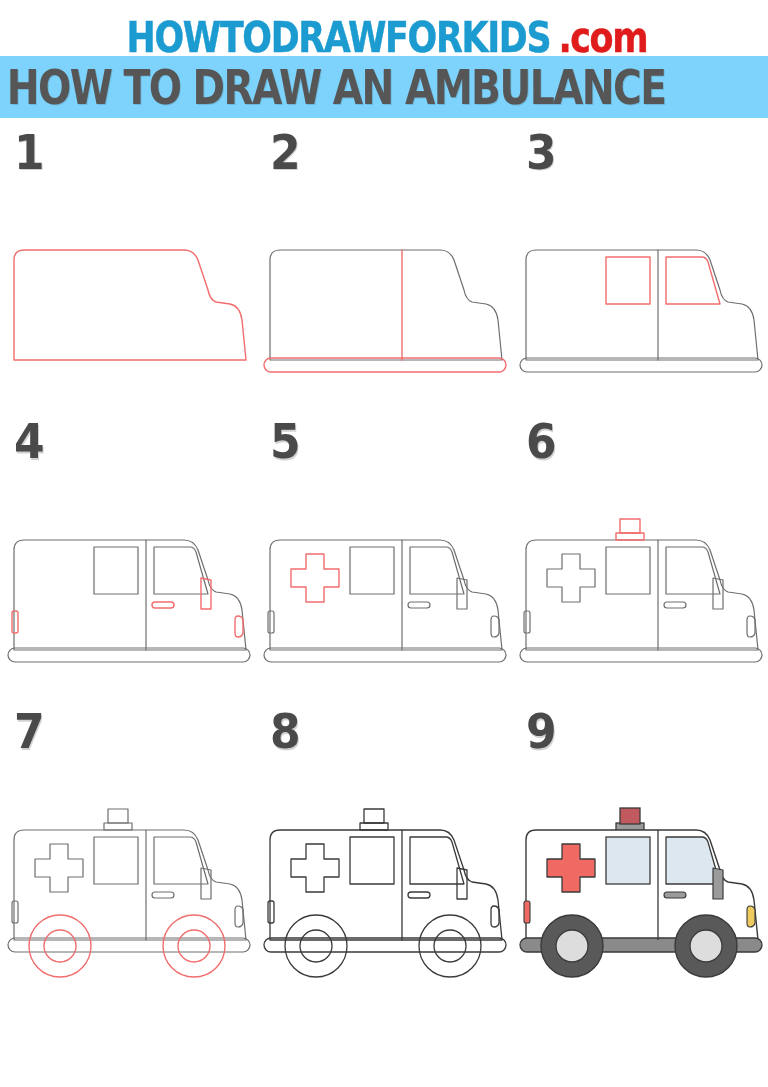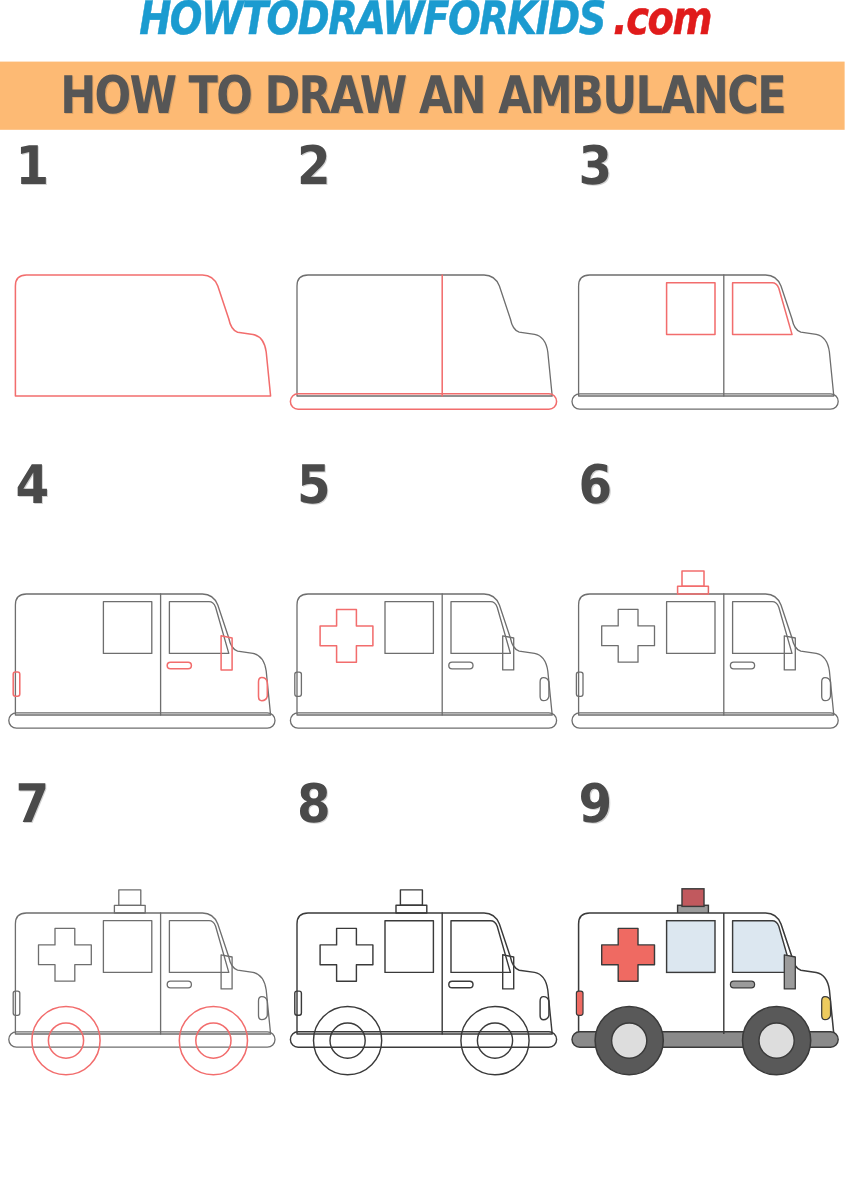--- a/index.html
+++ b/index.html
@@ -12,44 +12,42 @@
     height: 1087px;
     font-family: "DejaVu Sans", sans-serif;
     overflow: hidden;
     position: relative;
   }
 
   
   .site-logo {
     height: 56px;
     display: flex;
-    align-items: flex-start;
+    align-items: flex-end;
     justify-content: center;
     background: #ffffff;
-    font-style: italic;
   }
   .site-logo .logo-text {
     font-family: "DejaVu Sans", sans-serif;
     font-weight: 700;
     font-size: 36px;
     letter-spacing: -1.4px;
     line-height: 1;
     -webkit-text-stroke: 0.4px currentColor;
     transform: scaleY(1.16) scaleX(0.97);
   }
   .logo-blue { color: #1B9BD0; }
   .logo-red  { color: #E01B1B; }
 
   
   .title-band {
     height: 62px;
-    background: #fdba74;
+    background: #7dd3fc;
     display: flex;
     align-items: center;
-    justify-content: center;
   }
   .title-band .page-title {
     font-family: "DejaVu Sans", sans-serif;
     font-weight: 700;
     font-size: 40px;
     letter-spacing: -1.6px;
     color: #565656;
     line-height: 1;
     white-space: nowrap;
     transform: scaleY(1.18) scaleX(0.98);

